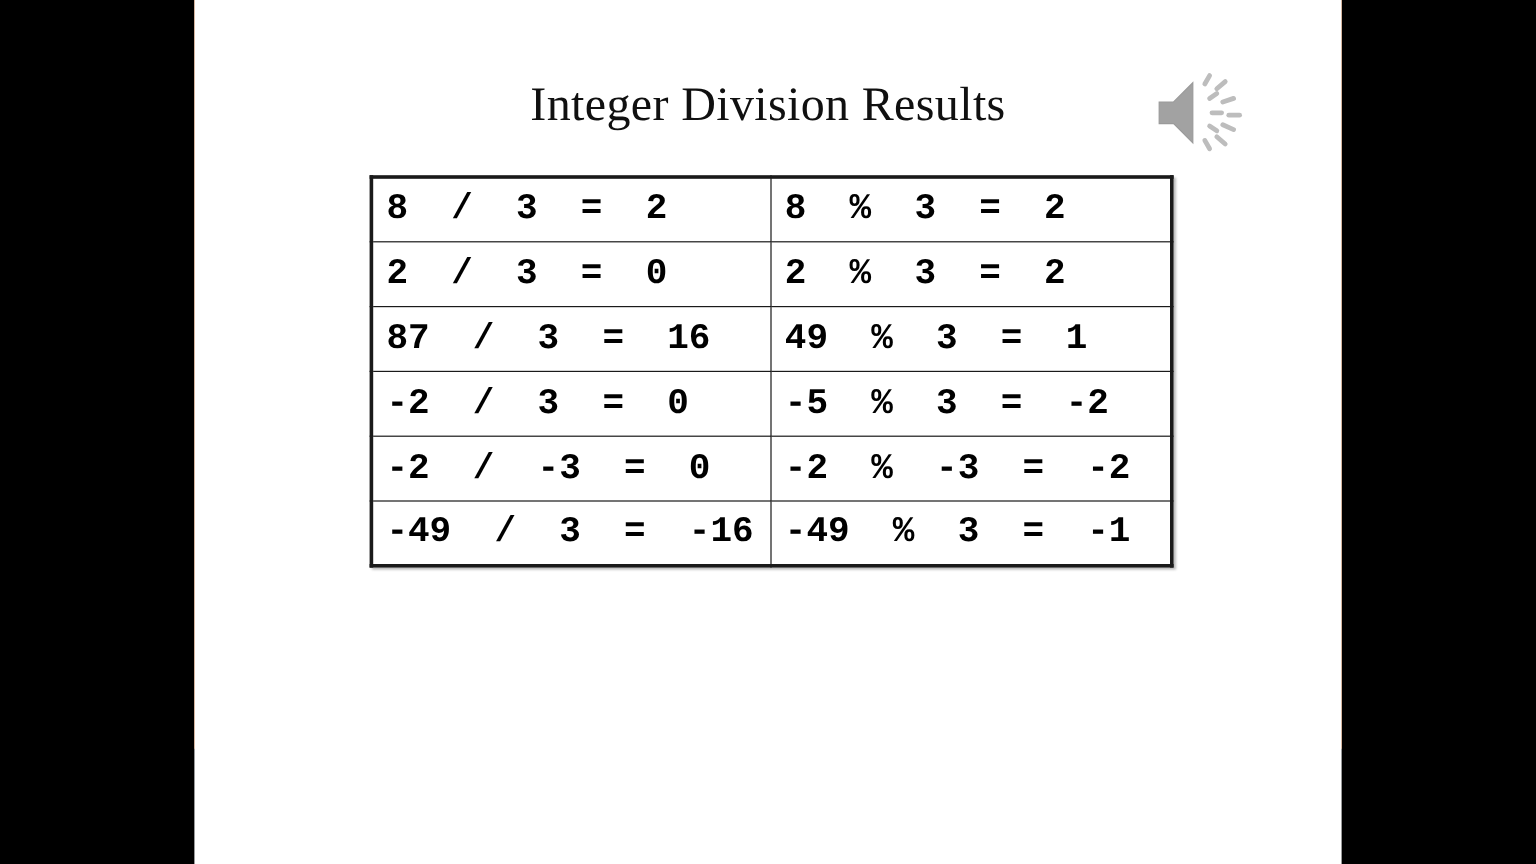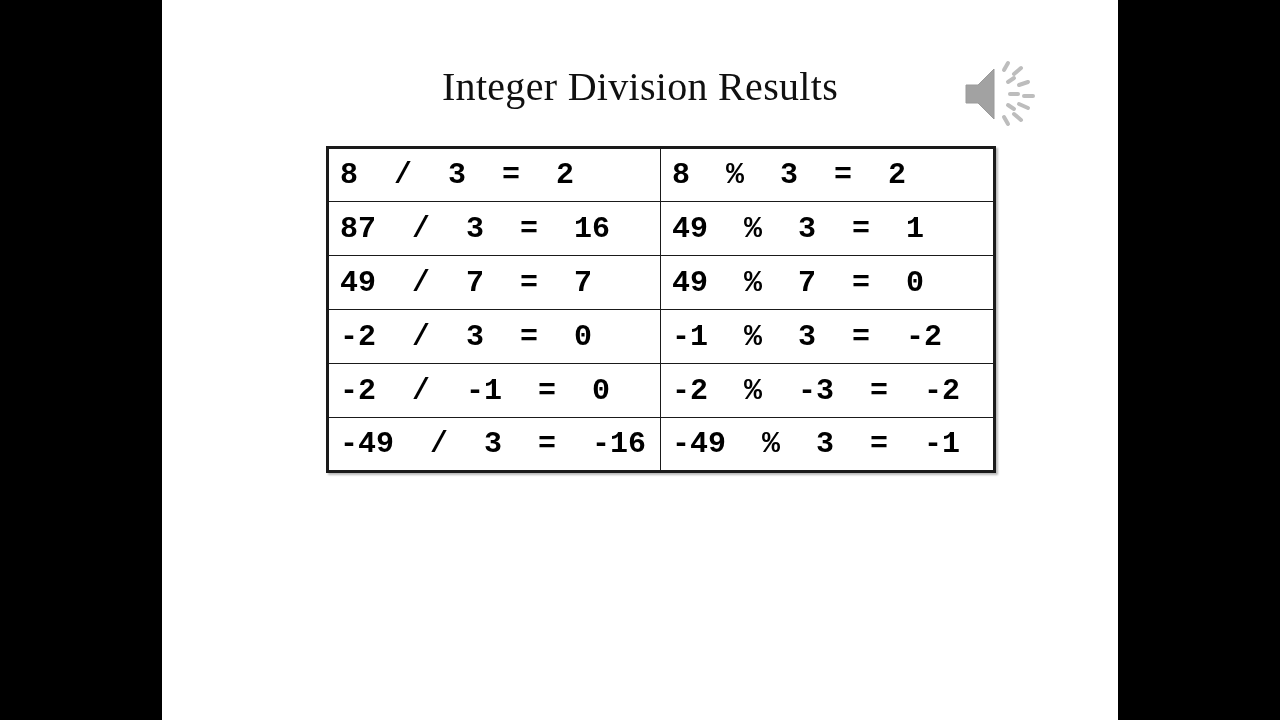--- a/index.html
+++ b/index.html
@@ -66,21 +66,21 @@
     left: 800px;      
     width: 78px;
     height: 72px;
   }
   #audio-icon svg { display: block; }
 
   
   #results-table {
     position: absolute;
     top: 146px;
-    left: 164px;      
+    left: 146px;      
     width: 641px;     
     border-collapse: collapse;
     border: 3px solid #1a1a1a;
     background: #ffffff;
     box-shadow: 2px 2px 2px rgba(0,0,0,0.28);
     table-layout: fixed;
   }
   #results-table tr {
     height: 54px;
   }
@@ -134,33 +134,33 @@
       </svg>
     </div>
 
     <table id="results-table">
       <tbody>
         <tr>
           <td class="col-div">8  /  3  =  2</td>
           <td class="col-mod">8  %  3  =  2</td>
         </tr>
         <tr>
+          <td class="col-div">2  /  3  =  0</td>
+          <td class="col-mod">2  %  3  =  2</td>
+        </tr>
+        <tr>
           <td class="col-div">87  /  3  =  16</td>
           <td class="col-mod">49  %  3  =  1</td>
         </tr>
         <tr>
-          <td class="col-div">49  /  7  =  7</td>
-          <td class="col-mod">49  %  7  =  0</td>
+          <td class="col-div">-2  /  3  =  0</td>
+          <td class="col-mod">-5  %  3  =  -2</td>
         </tr>
         <tr>
-          <td class="col-div">-2  /  3  =  0</td>
-          <td class="col-mod">-1  %  3  =  -2</td>
-        </tr>
-        <tr>
-          <td class="col-div">-2  /  -1  =  0</td>
+          <td class="col-div">-2  /  -3  =  0</td>
           <td class="col-mod">-2  %  -3  =  -2</td>
         </tr>
         <tr>
           <td class="col-div">-49  /  3  =  -16</td>
           <td class="col-mod">-49  %  3  =  -1</td>
         </tr>
       </tbody>
     </table>
 
   </div>

